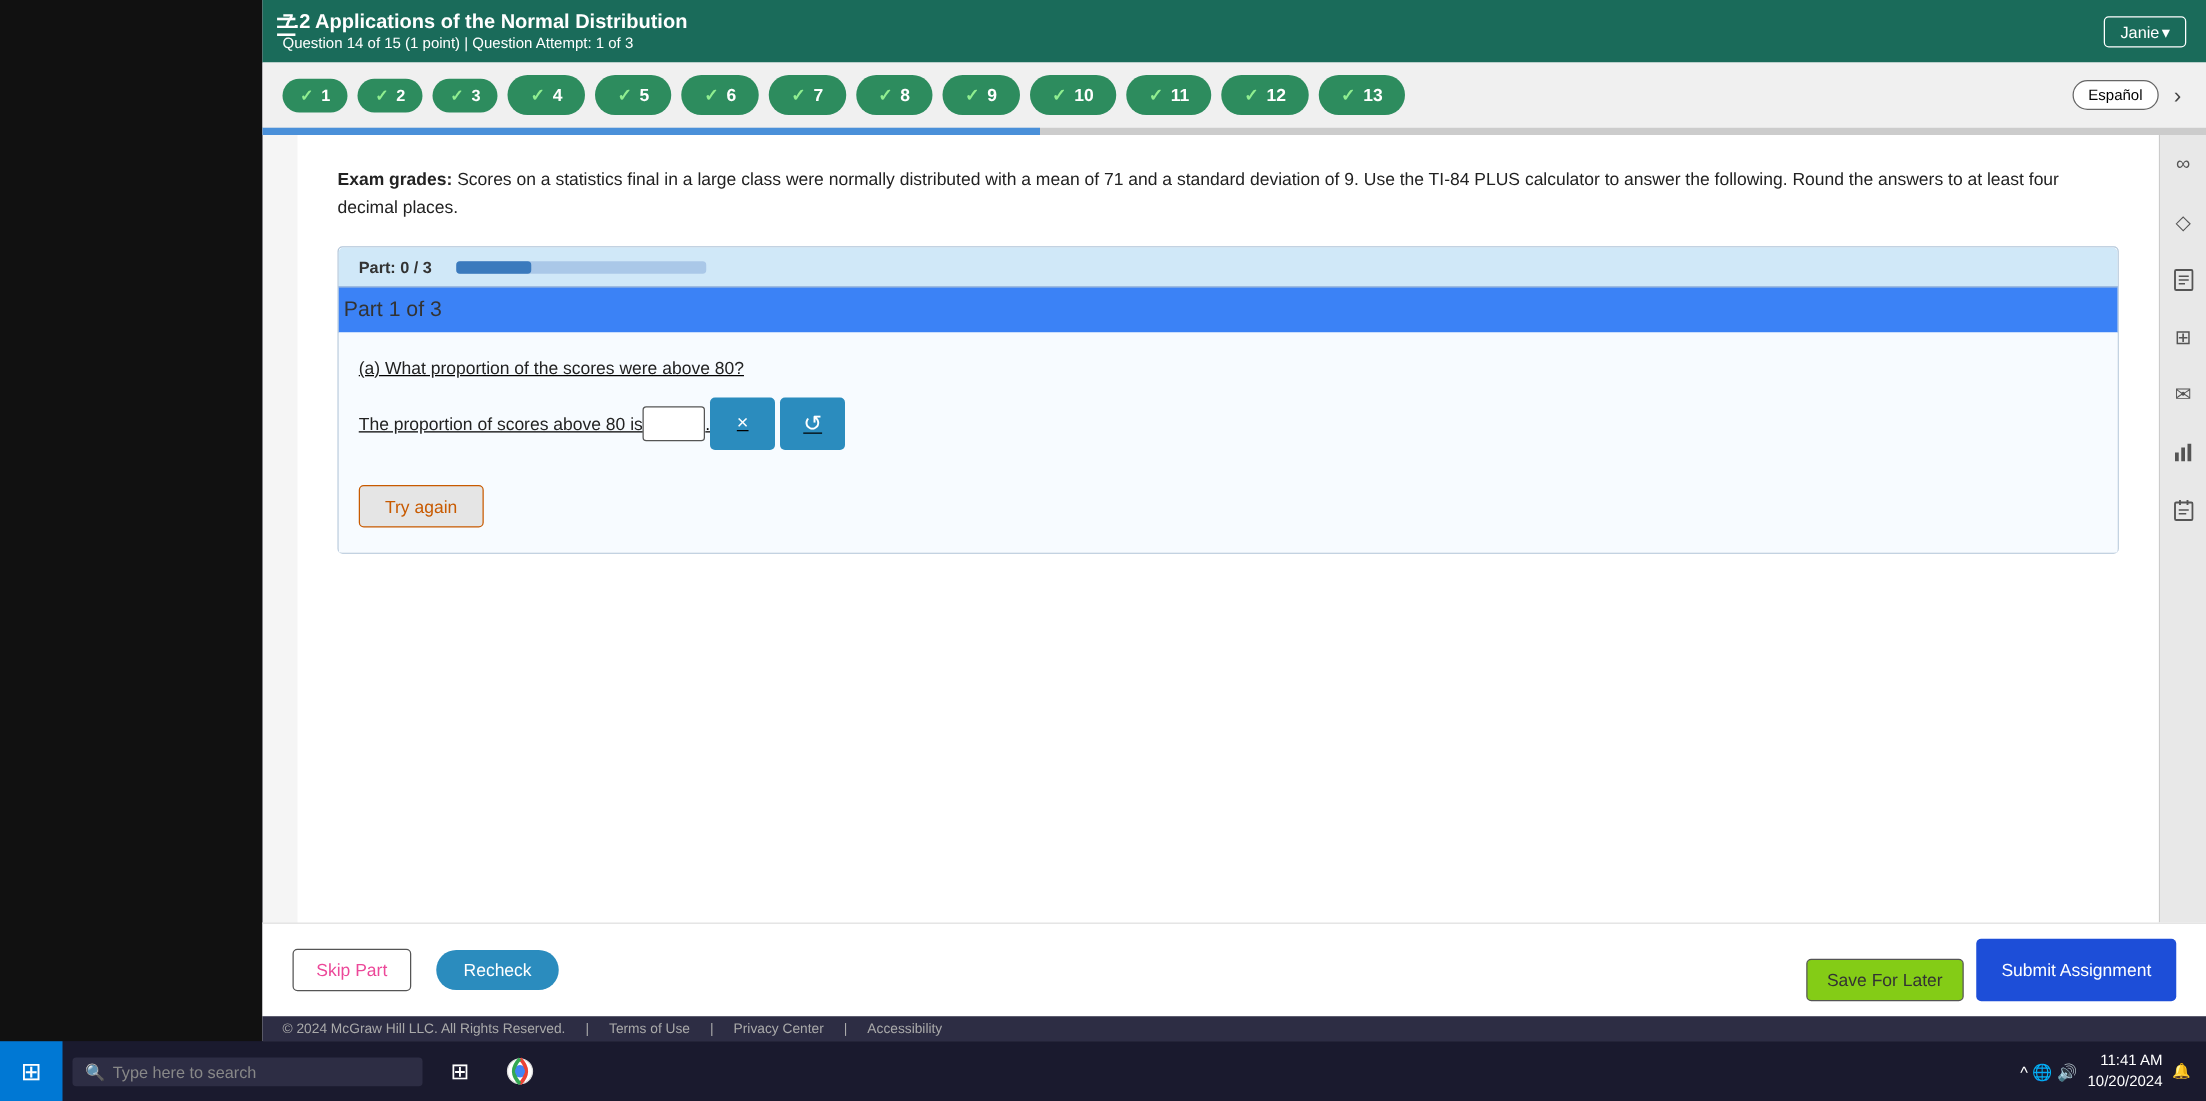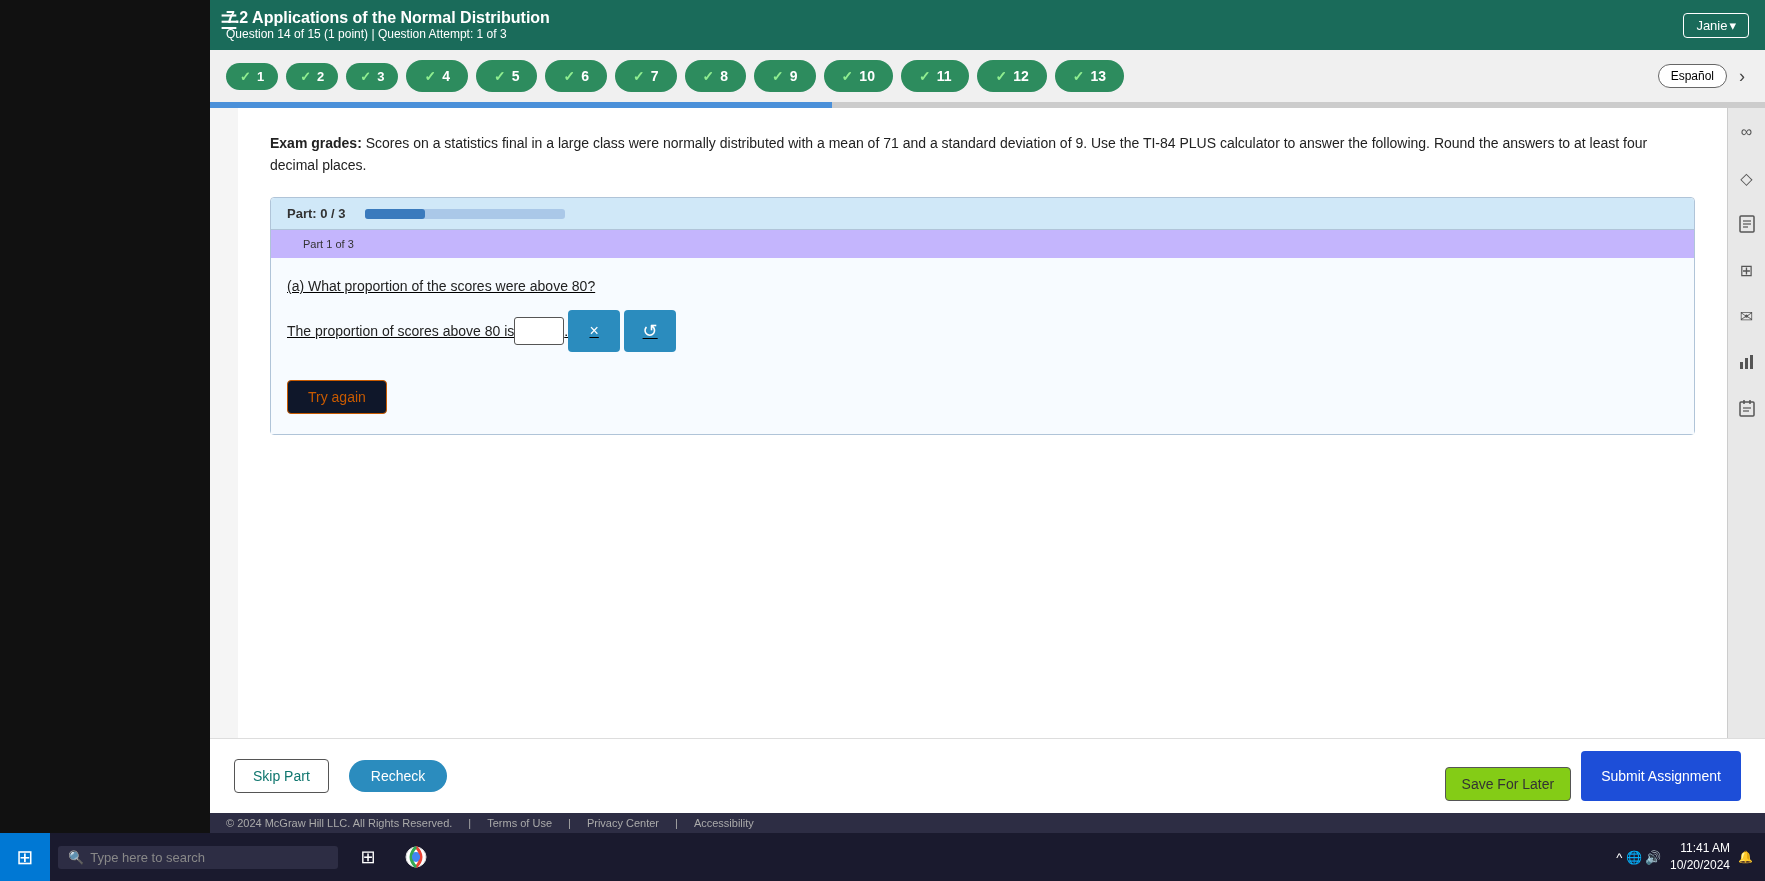--- a/index.html
+++ b/index.html
@@ -217,23 +217,23 @@
     }
     .part-header {
       background: #d0e8f8;
       padding: 8px 16px;
       font-size: 13px;
       font-weight: bold;
       color: #333;
       border-radius: 4px 4px 0 0;
     }
     .part-sub-header {
-      background: #c4b5fd;
-      padding: 8px 32px;
-      font-size: 11px;
+      background: #3b82f6;
+      padding: 8px 4px;
+      font-size: 17px;
       color: #333;
       border-top: 1px solid #b0c4d8;
     }
 
     .part-content {
       padding: 20px 16px;
       background: #f7fbff;
       text-decoration: underline;
     }
 
@@ -289,42 +289,42 @@
       font-size: 18px;
       cursor: pointer;
       display: flex;
       align-items: center;
       justify-content: center;
     }
 
     .try-again-btn {
       border: 1px solid #c85a00;
       color: #c85a00;
-      background: #0f172a;
+      background: #e5e5e5;
       border-radius: 4px;
       padding: 8px 20px;
       font-size: 14px;
       cursor: pointer;
       margin-top: 8px;
       display: inline-block;
     }
 
     
     .bottom-bar {
       background: white;
       border-top: 1px solid #ddd;
       padding: 12px 24px;
       display: flex;
       align-items: center;
       justify-content: space-between;
     }
     .skip-part-btn {
       border: 1px solid #555;
       background: white;
-      color: #0f766e;
+      color: #ec4899;
       border-radius: 4px;
       padding: 8px 18px;
       font-size: 14px;
       cursor: pointer;
     }
     .recheck-btn {
       background: #2b8cbe;
       color: white;
       border: none;
       border-radius: 20px;

